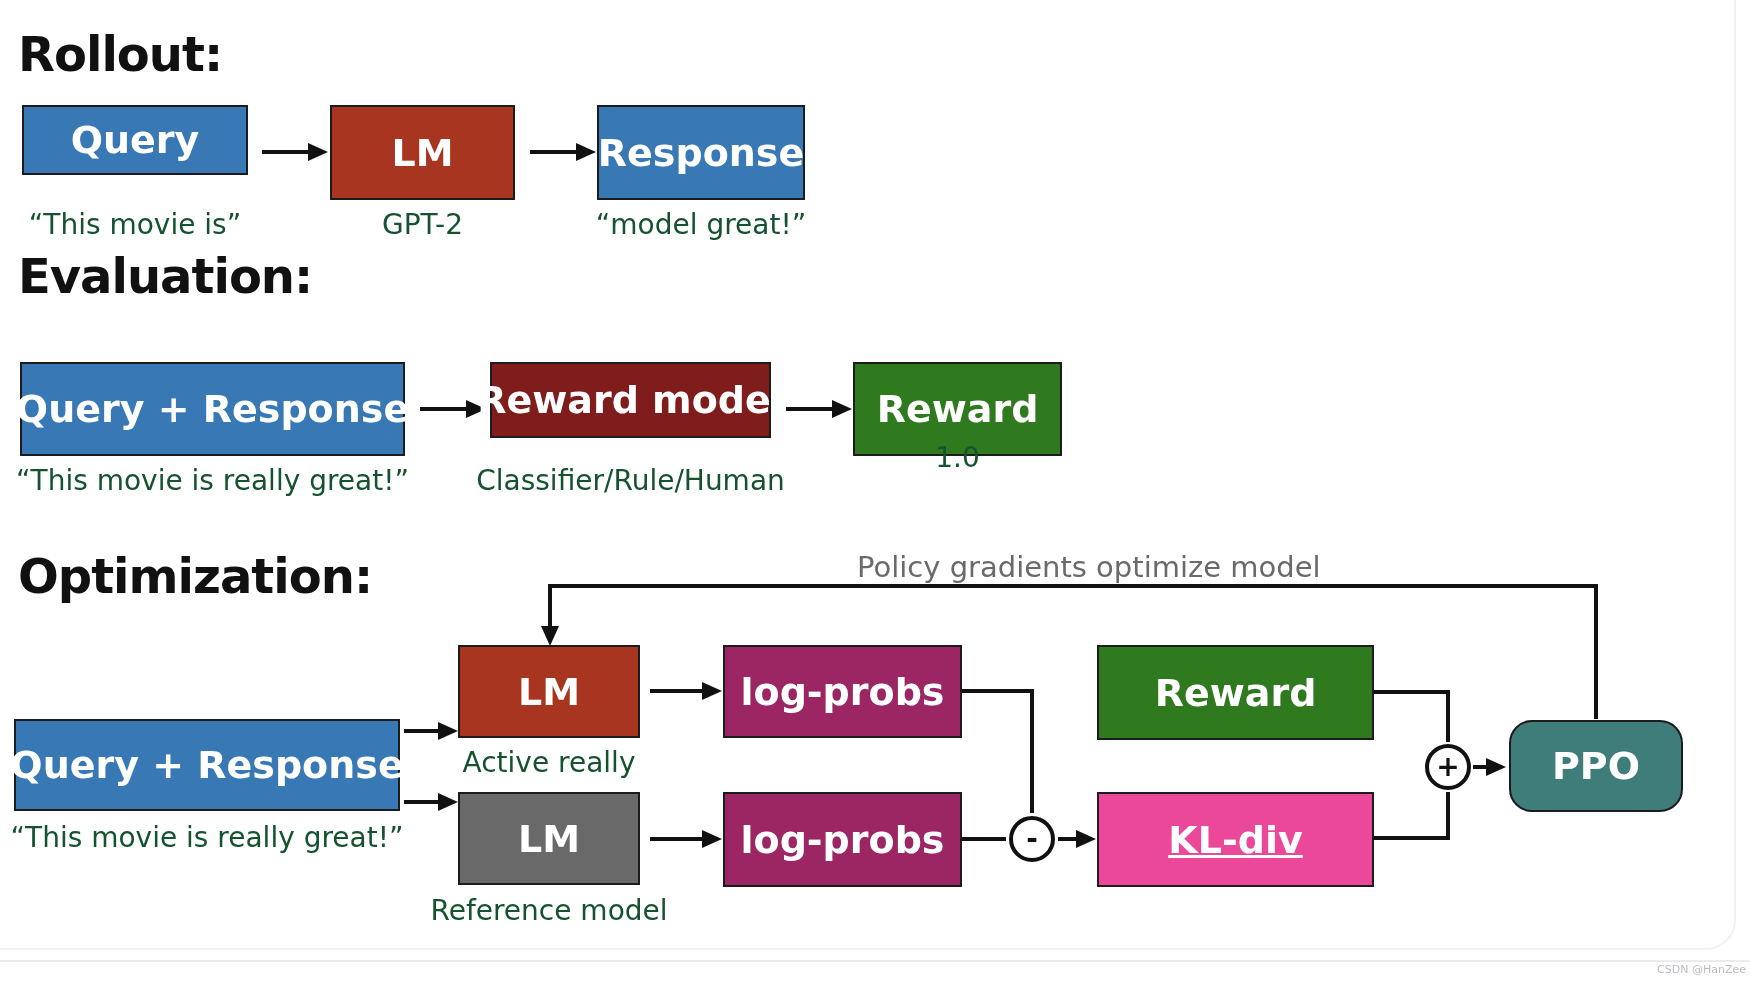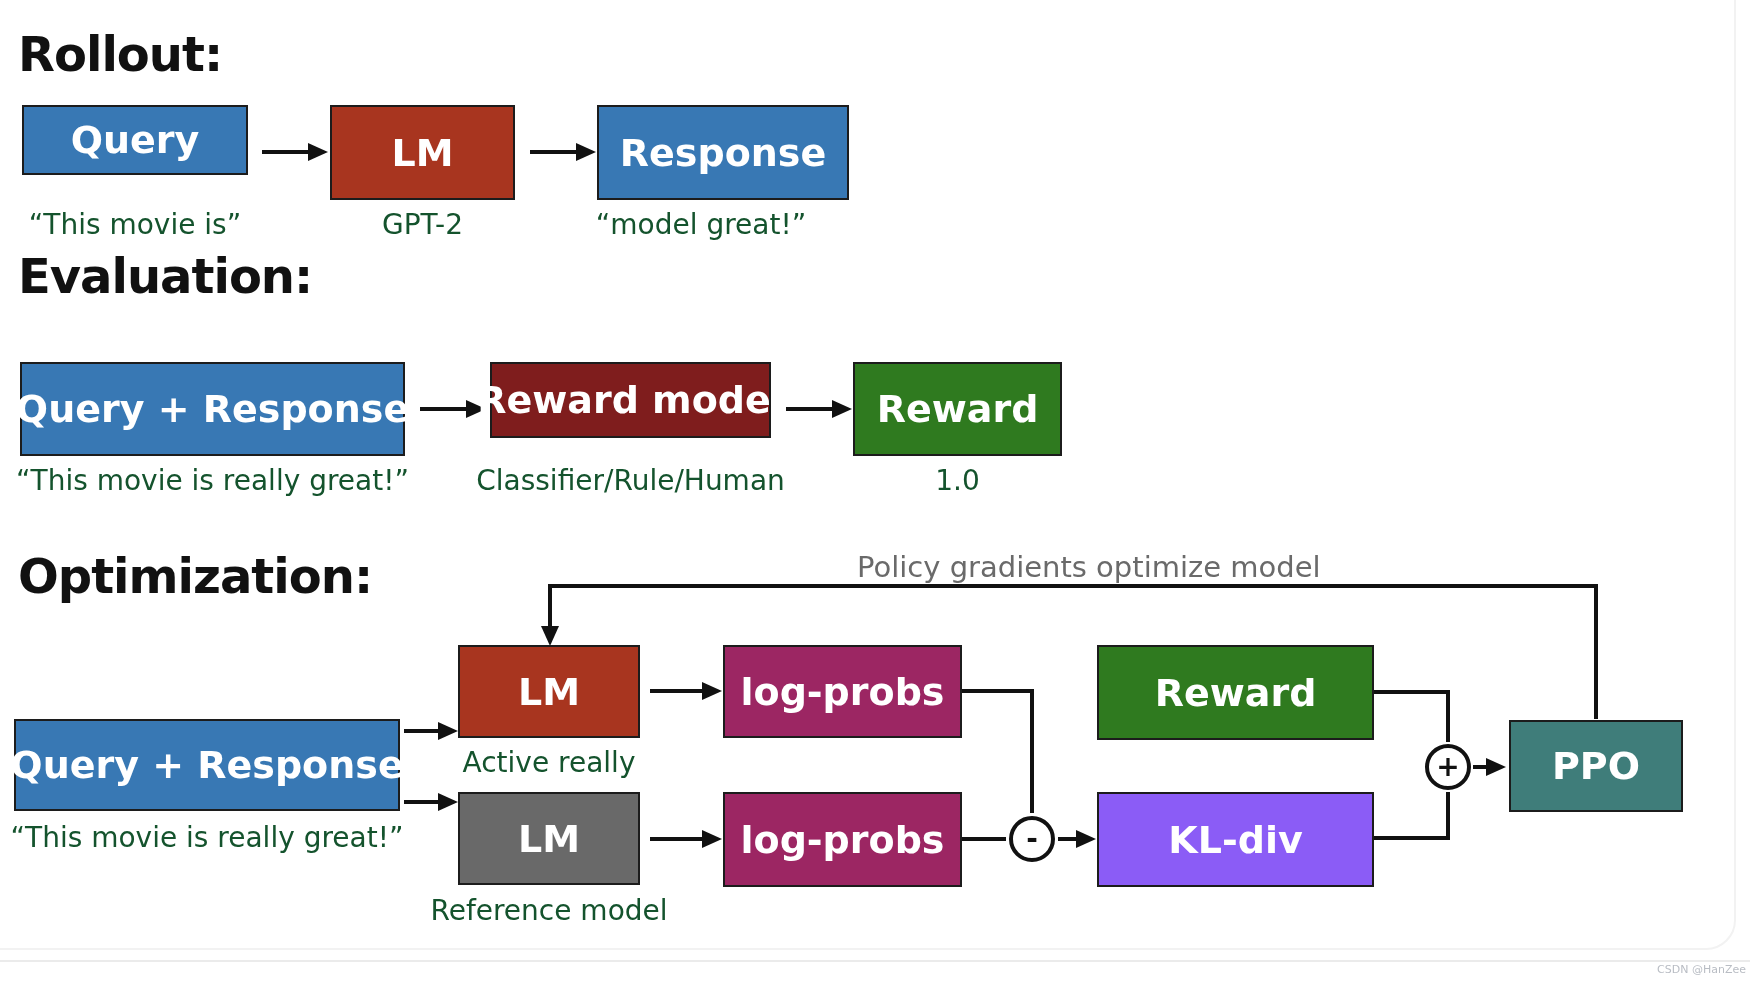--- a/index.html
+++ b/index.html
@@ -72,55 +72,55 @@
   <polyline points="1374,838 1448,838 1448,792" fill="none" stroke="#111" stroke-width="4"></polyline>
   <line x1="1473" y1="767" x2="1490" y2="767" stroke="#111" stroke-width="4" marker-end="url(#ah)"></line>
 
   <polyline points="1596,719 1596,586 550,586 550,630" fill="none" stroke="#111" stroke-width="4" marker-end="url(#ah)"></polyline>
 </svg>
 
 <div class="heading" style="top:26px">Rollout:</div>
 
 <div class="box" style="left: 22px; top: 105px; width: 226px; height: 70px; background-color: rgb(56, 120, 180);">Query</div>
 <div class="box" style="left: 330px; top: 105px; width: 185px; height: 95px; background-color: rgb(168, 53, 31);">LM</div>
-<div class="box" style="left: 597px; top: 105px; width: 252px; height: 95px; background-color: rgb(56, 120, 180);">Response</div>
+<div class="box" style="left: 597px; top: 105px; width: 208px; height: 95px; background-color: rgb(56, 120, 180);">Response</div>
 
 <div class="caption" style="left:22px;top:207px;width:226px">“This movie is”</div>
 <div class="caption" style="left:330px;top:207px;width:185px">GPT-2</div>
 <div class="caption" style="left:577px;top:207px;width:248px">“model great!”</div>
 
 <div class="heading" style="top:248px">Evaluation:</div>
 
 <div class="box" style="left: 20px; top: 362px; width: 385px; height: 94px; background-color: rgb(56, 120, 180);">Query + Response</div>
 <div class="box" style="left: 490px; top: 362px; width: 281px; height: 76px; background-color: #7f1d1d;">Reward model</div>
 <div class="box" style="left: 853px; top: 362px; width: 209px; height: 94px; background-color: rgb(47, 122, 31);">Reward</div>
 
 <div class="caption" style="left:0px;top:463px;width:425px">“This movie is really great!”</div>
 <div class="caption" style="left:470px;top:463px;width:321px">Classifier/Rule/Human</div>
-<div class="caption" style="left:853px;top:463px;width:209px">1.0</div>
+<div class="caption" style="left:853px;top:440px;width:209px">1.0</div>
 
 <div class="heading" style="top:548px">Optimization:</div>
 
 <div class="flow-label" style="left:857px;top:550px;width:436px">Policy gradients optimize model</div>
 
 <div class="box" style="left: 14px; top: 719px; width: 386px; height: 92px; background-color: rgb(56, 120, 180);">Query + Response</div>
 <div class="caption" style="left:7px;top:820px;width:400px">“This movie is really great!”</div>
 
 <div class="box" style="left: 458px; top: 645px; width: 182px; height: 93px; background-color: rgb(168, 53, 31);">LM</div>
 <div class="caption" style="left:428px;top:745px;width:242px">Active really</div>
 
 <div class="box" style="left: 458px; top: 792px; width: 182px; height: 93px; background-color: rgb(105, 105, 105);">LM</div>
 <div class="caption" style="left:418px;top:893px;width:262px">Reference model</div>
 
 <div class="box" style="left: 723px; top: 645px; width: 239px; height: 93px; background-color: rgb(156, 38, 99);">log-probs</div>
 <div class="box" style="left: 723px; top: 792px; width: 239px; height: 95px; background-color: rgb(156, 38, 99);">log-probs</div>
 
 <div class="op-circle" style="left:1009px;top:816px">-</div>
 
 <div class="box" style="left: 1097px; top: 645px; width: 277px; height: 95px; background-color: rgb(47, 122, 31);">Reward</div>
-<div class="box" style="left: 1097px; top: 792px; width: 277px; height: 95px; background-color: #8b5cf6;">KL-div</div>
+<div class="box" style="left: 1097px; top: 792px; width: 277px; height: 95px; background-color: #ec4899; text-decoration: underline;">KL-div</div>
 
 <div class="op-circle" style="left:1425px;top:744px">+</div>
 
-<div class="box" style="left: 1509px; top: 720px; width: 174px; height: 92px; background-color: rgb(63, 125, 122);">PPO</div>
+<div class="box" style="left: 1509px; top: 720px; width: 174px; height: 92px; background-color: rgb(63, 125, 122); border-radius: 23px;">PPO</div>
 
 <div class="footer-line"></div>
 <div class="watermark">CSDN @HanZee</div>
 
 </body></html>

